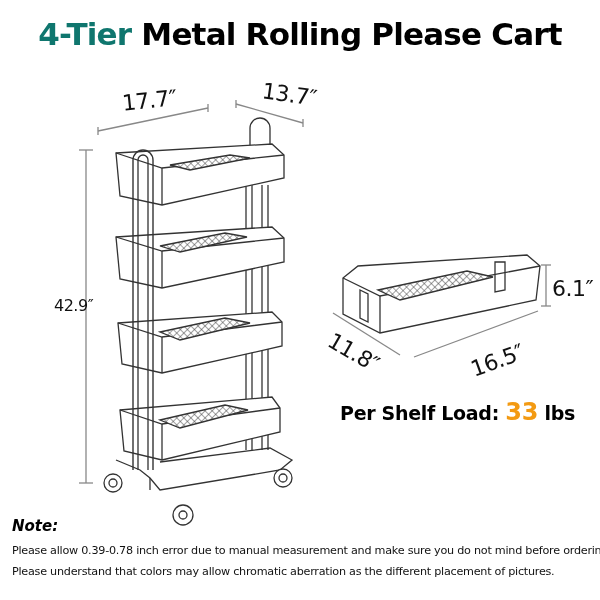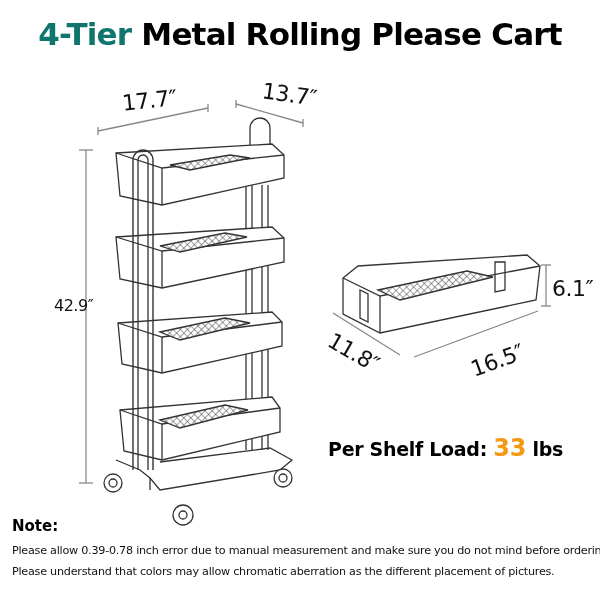--- a/index.html
+++ b/index.html
@@ -1,23 +1,23 @@
 <!DOCTYPE html>
 <html><head>
 <meta charset="utf-8">
 <style>
   html,body{margin:0;padding:0;background:#fff;}
   body{width:600px;height:600px;position:relative;overflow:hidden;font-family:"DejaVu Sans",sans-serif;color:#000;}
   .title{position:absolute;top:16px;left:0;width:600px;text-align:center;font-family:"DejaVu Sans",sans-serif;font-weight:bold;font-size:31px;letter-spacing:-0.8px;}
   .title .accent{color:#0f766e;text-align:right;}
   .dim{position:absolute;font-family:"DejaVu Sans",sans-serif;font-size:22px;color:#111;white-space:nowrap;letter-spacing:-0.5px;}
   svg.draw{position:absolute;left:0;top:0;}
-  .load{position:absolute;left:328px;top:398px;font-weight:bold;font-size:19px;white-space:nowrap;letter-spacing:-0.3px;margin-top:36px;}
+  .load{position:absolute;left:340px;top:398px;font-weight:bold;font-size:19px;white-space:nowrap;letter-spacing:-0.3px;}
   .load .num{color:#f39a12;font-size:24px;}
-  .note-title{position:absolute;left:12px;top:517px;font-weight:bold;font-size:15px;}
+  .note-title{position:absolute;left:12px;top:517px;font-weight:bold;font-size:15px;font-style:italic;}
   .note-line{position:absolute;left:12px;font-size:11.2px;white-space:nowrap;letter-spacing:-0.25px;color:#111;}
 </style>
 </head>
 <body>
 
 <div class="title">
   <span class="accent">4-Tier</span><span> Metal Rolling Please Cart</span>
 </div>
 
 <svg class="draw" width="600" height="600" viewBox="0 0 600 600">

